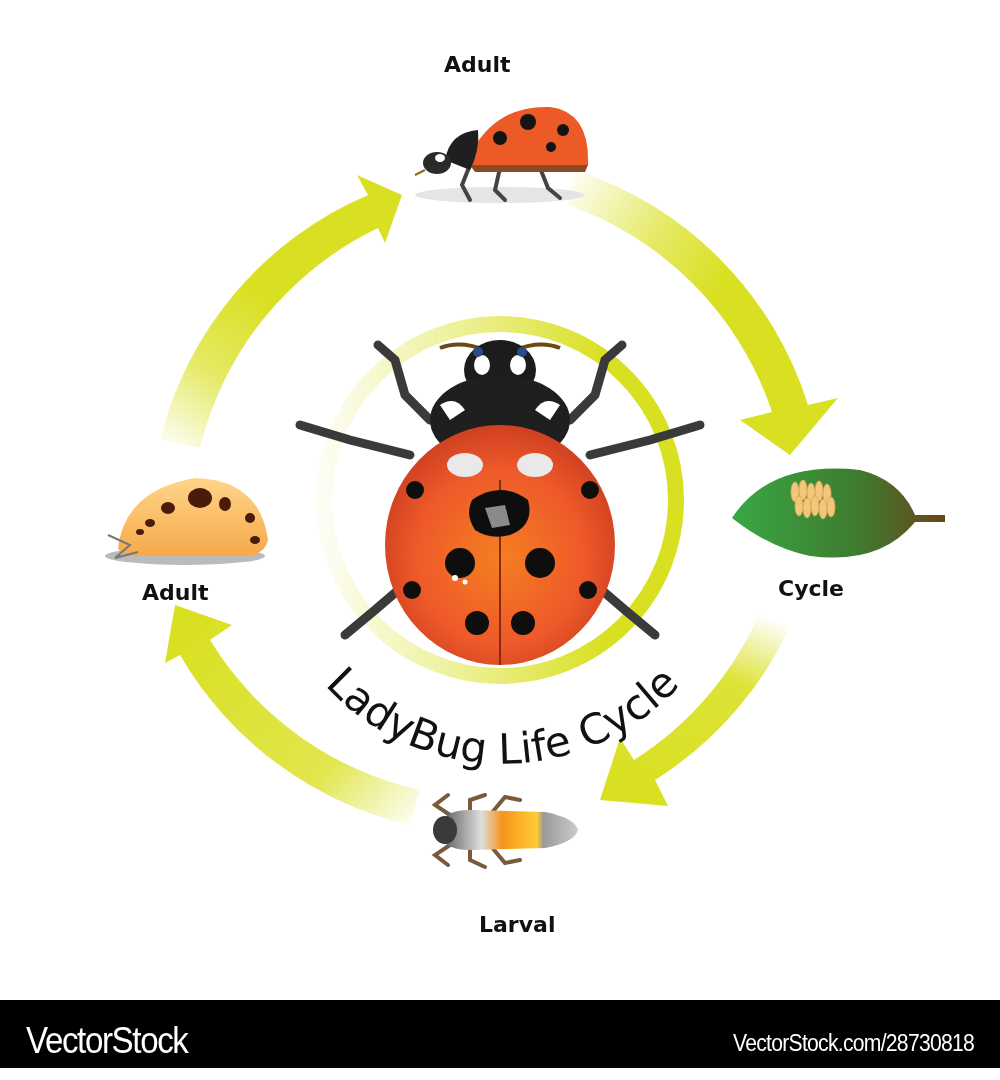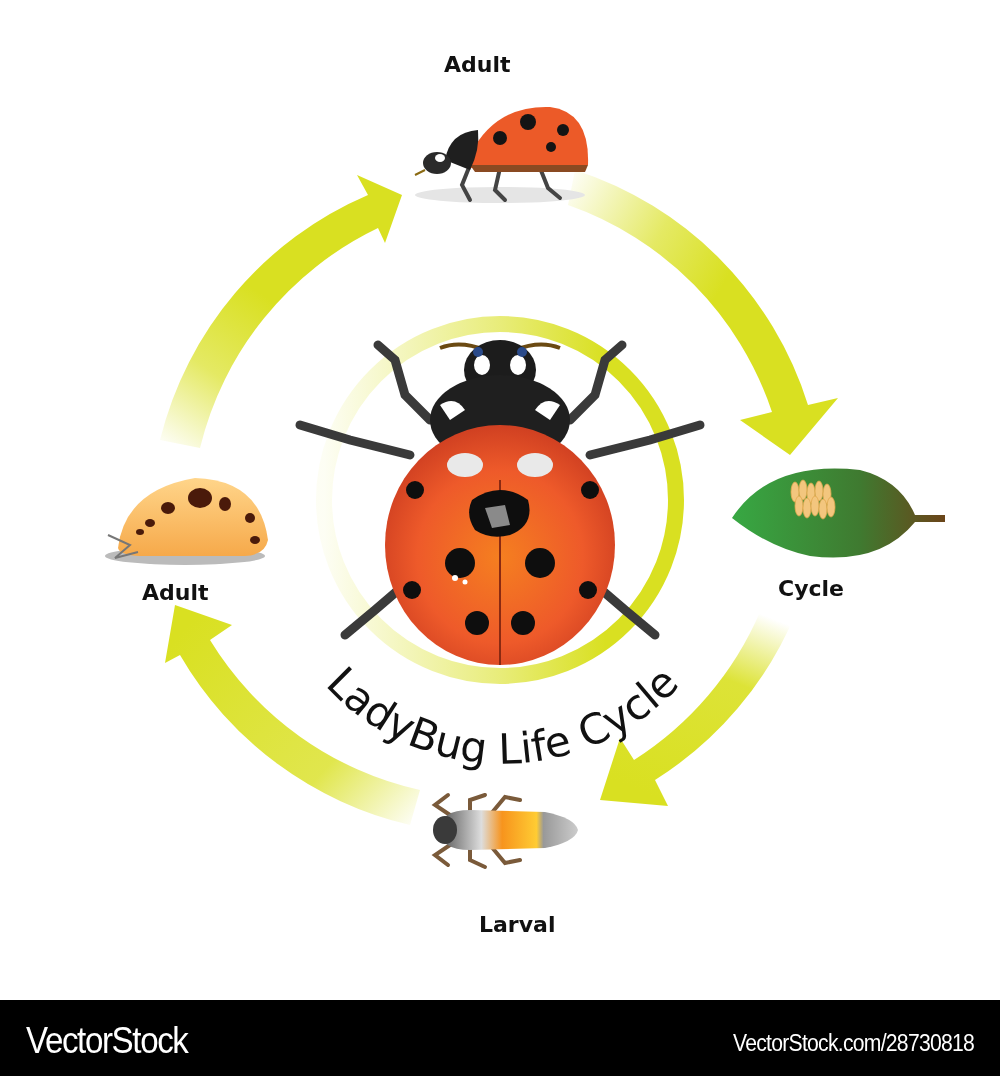--- a/index.html
+++ b/index.html
@@ -8,21 +8,21 @@
       font-family: "DejaVu Sans", "Liberation Sans", sans-serif;
       position: relative;
     }
     .canvas { position: absolute; left: 0; top: 0; width: 1000px; height: 1000px; background: #ffffff; }
     .canvas svg { position: absolute; left: 0; top: 0; }
     .stage-label {
       position: absolute; font-weight: bold; font-size: 22px; color: #111111;
       font-family: "DejaVu Sans", sans-serif; letter-spacing: 0px;
     }
     .footer {
-      position: absolute; left: 0; top: 1000px; width: 1000px; height: 76px;
+      position: absolute; left: 0; top: 1000px; width: 1000px; height: 68px;
       background: #000000; color: #ffffff;
       font-family: "Liberation Sans", sans-serif;
     }
     .footer .brand { position: absolute; left: 26px; top: 20px; font-size: 36px; letter-spacing: -1.5px; transform: scaleX(0.92); transform-origin: left; }
     .footer .ref { position: absolute; right: 26px; top: 30px; font-size: 23px; letter-spacing: -0.8px; transform: scaleX(0.92); transform-origin: right; }
   </style>
 </head>
 <body>
 
 <div class="canvas">

